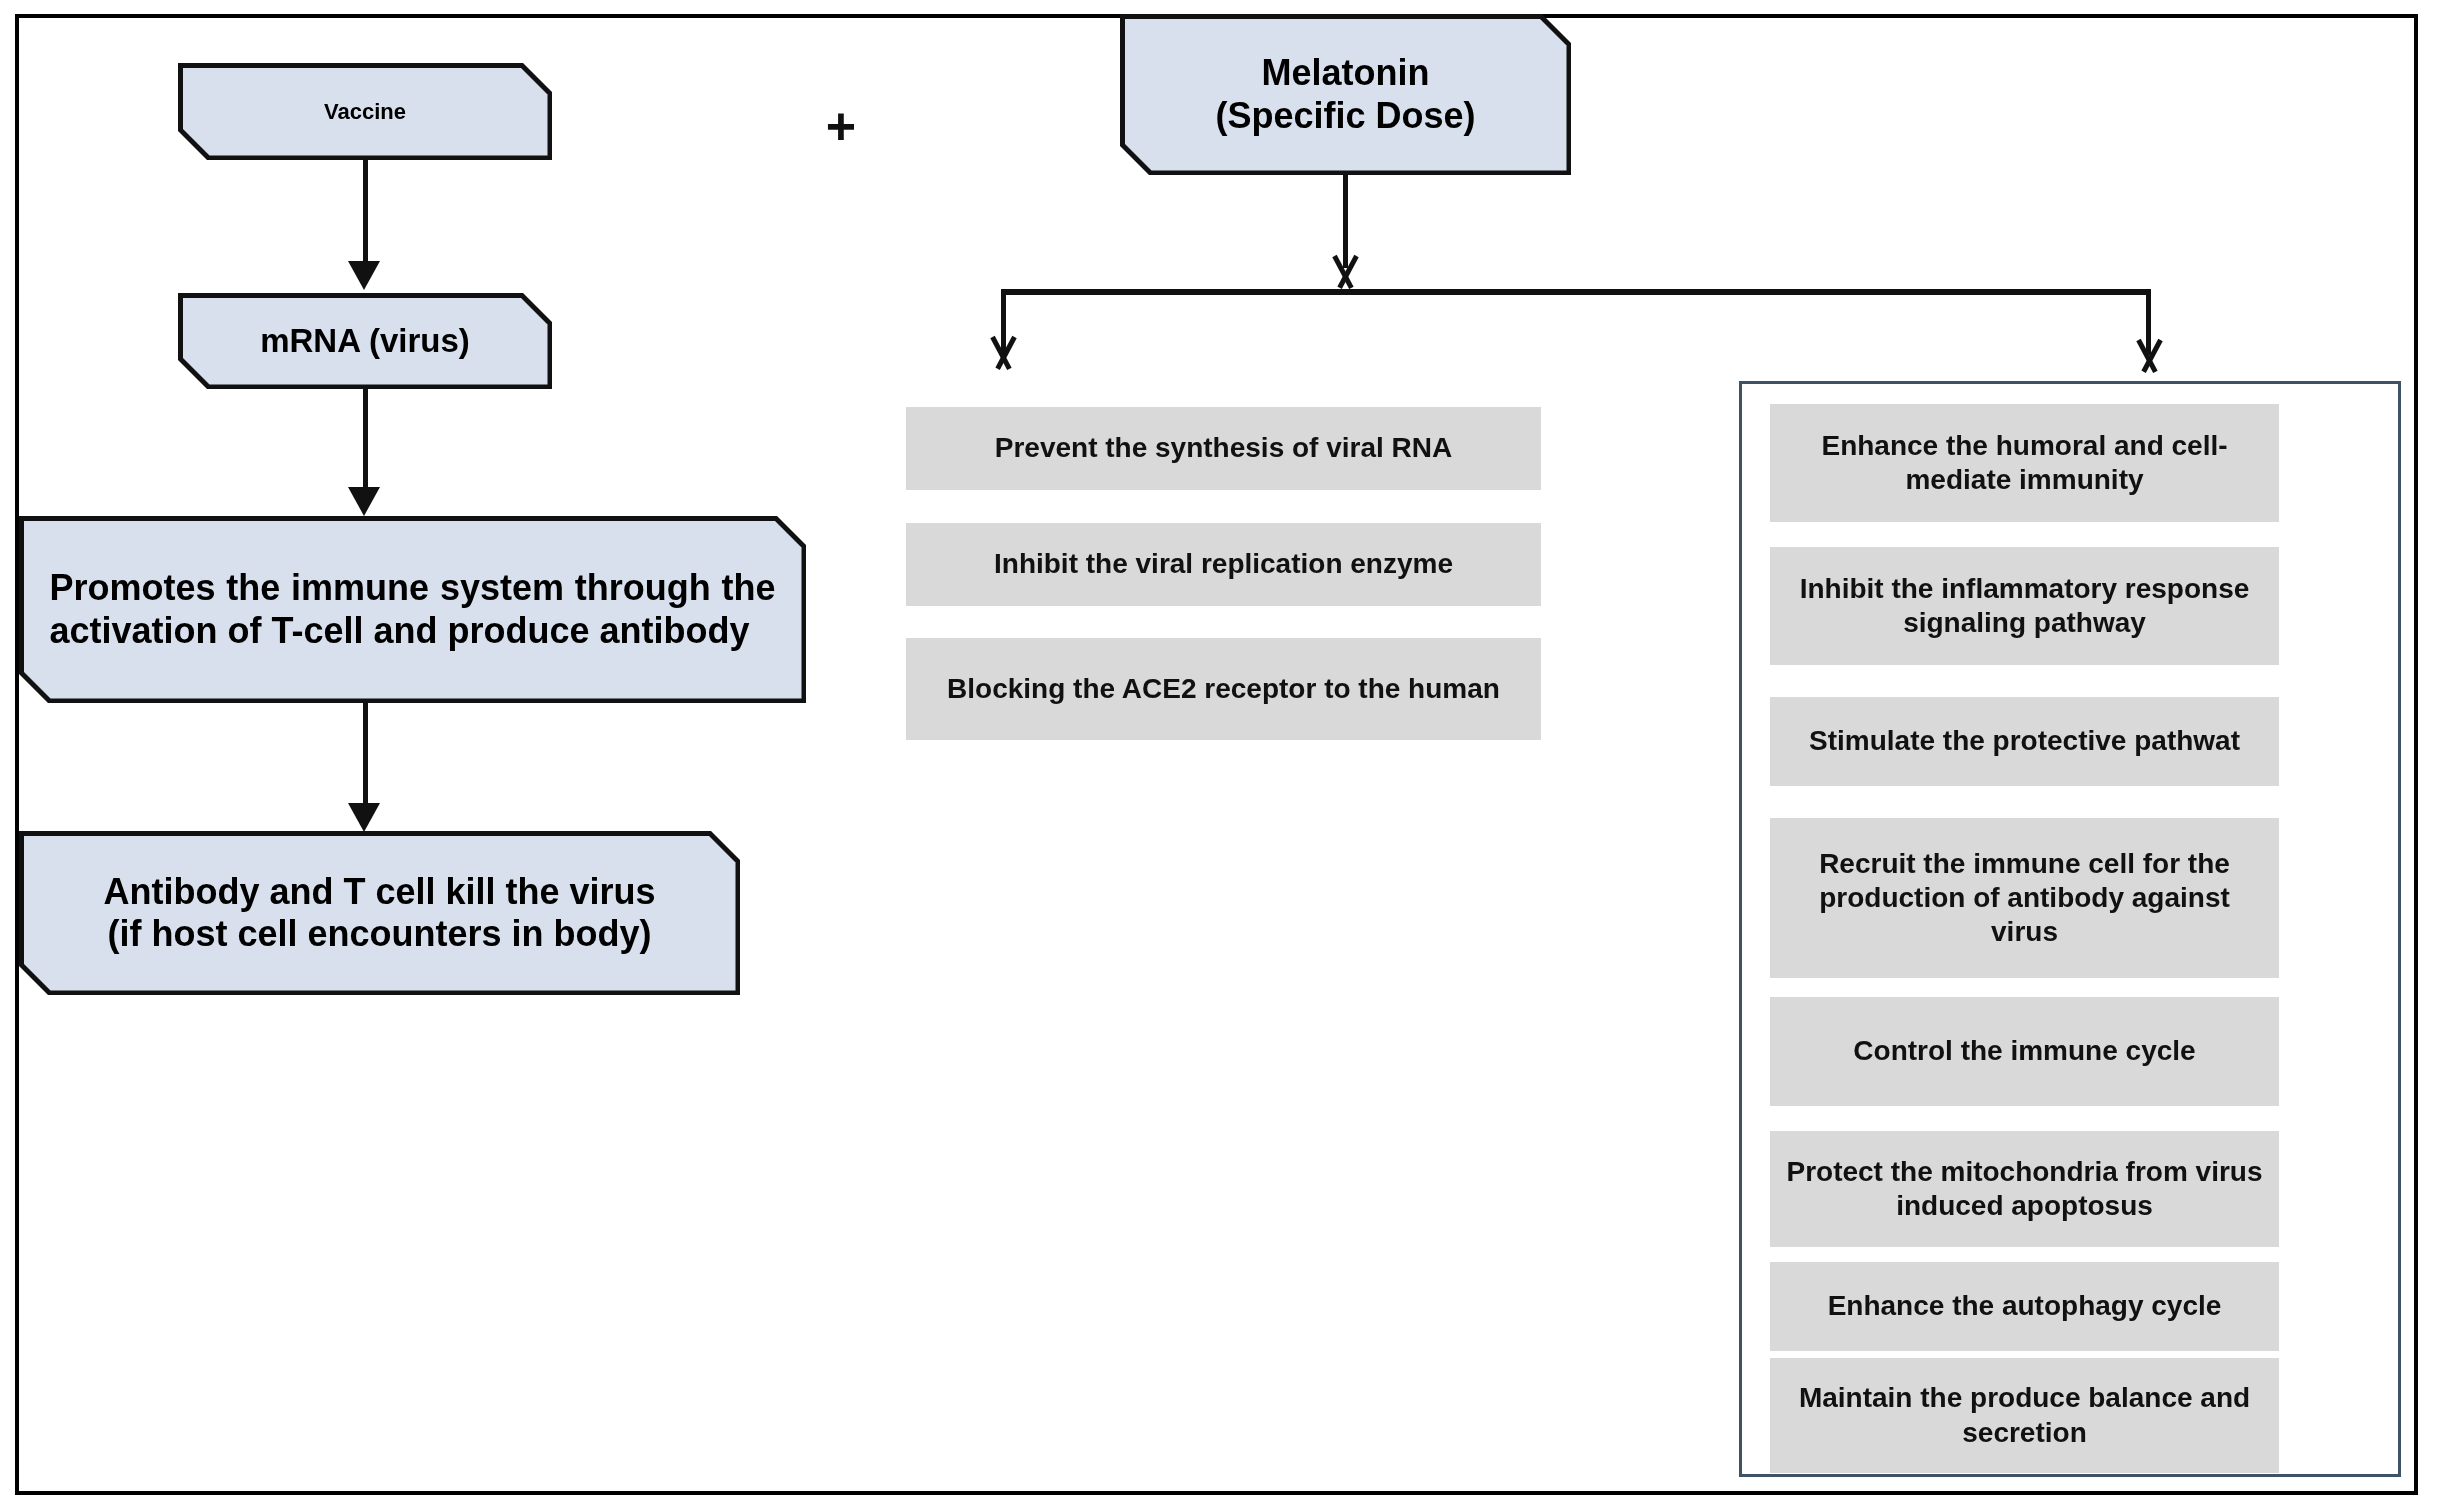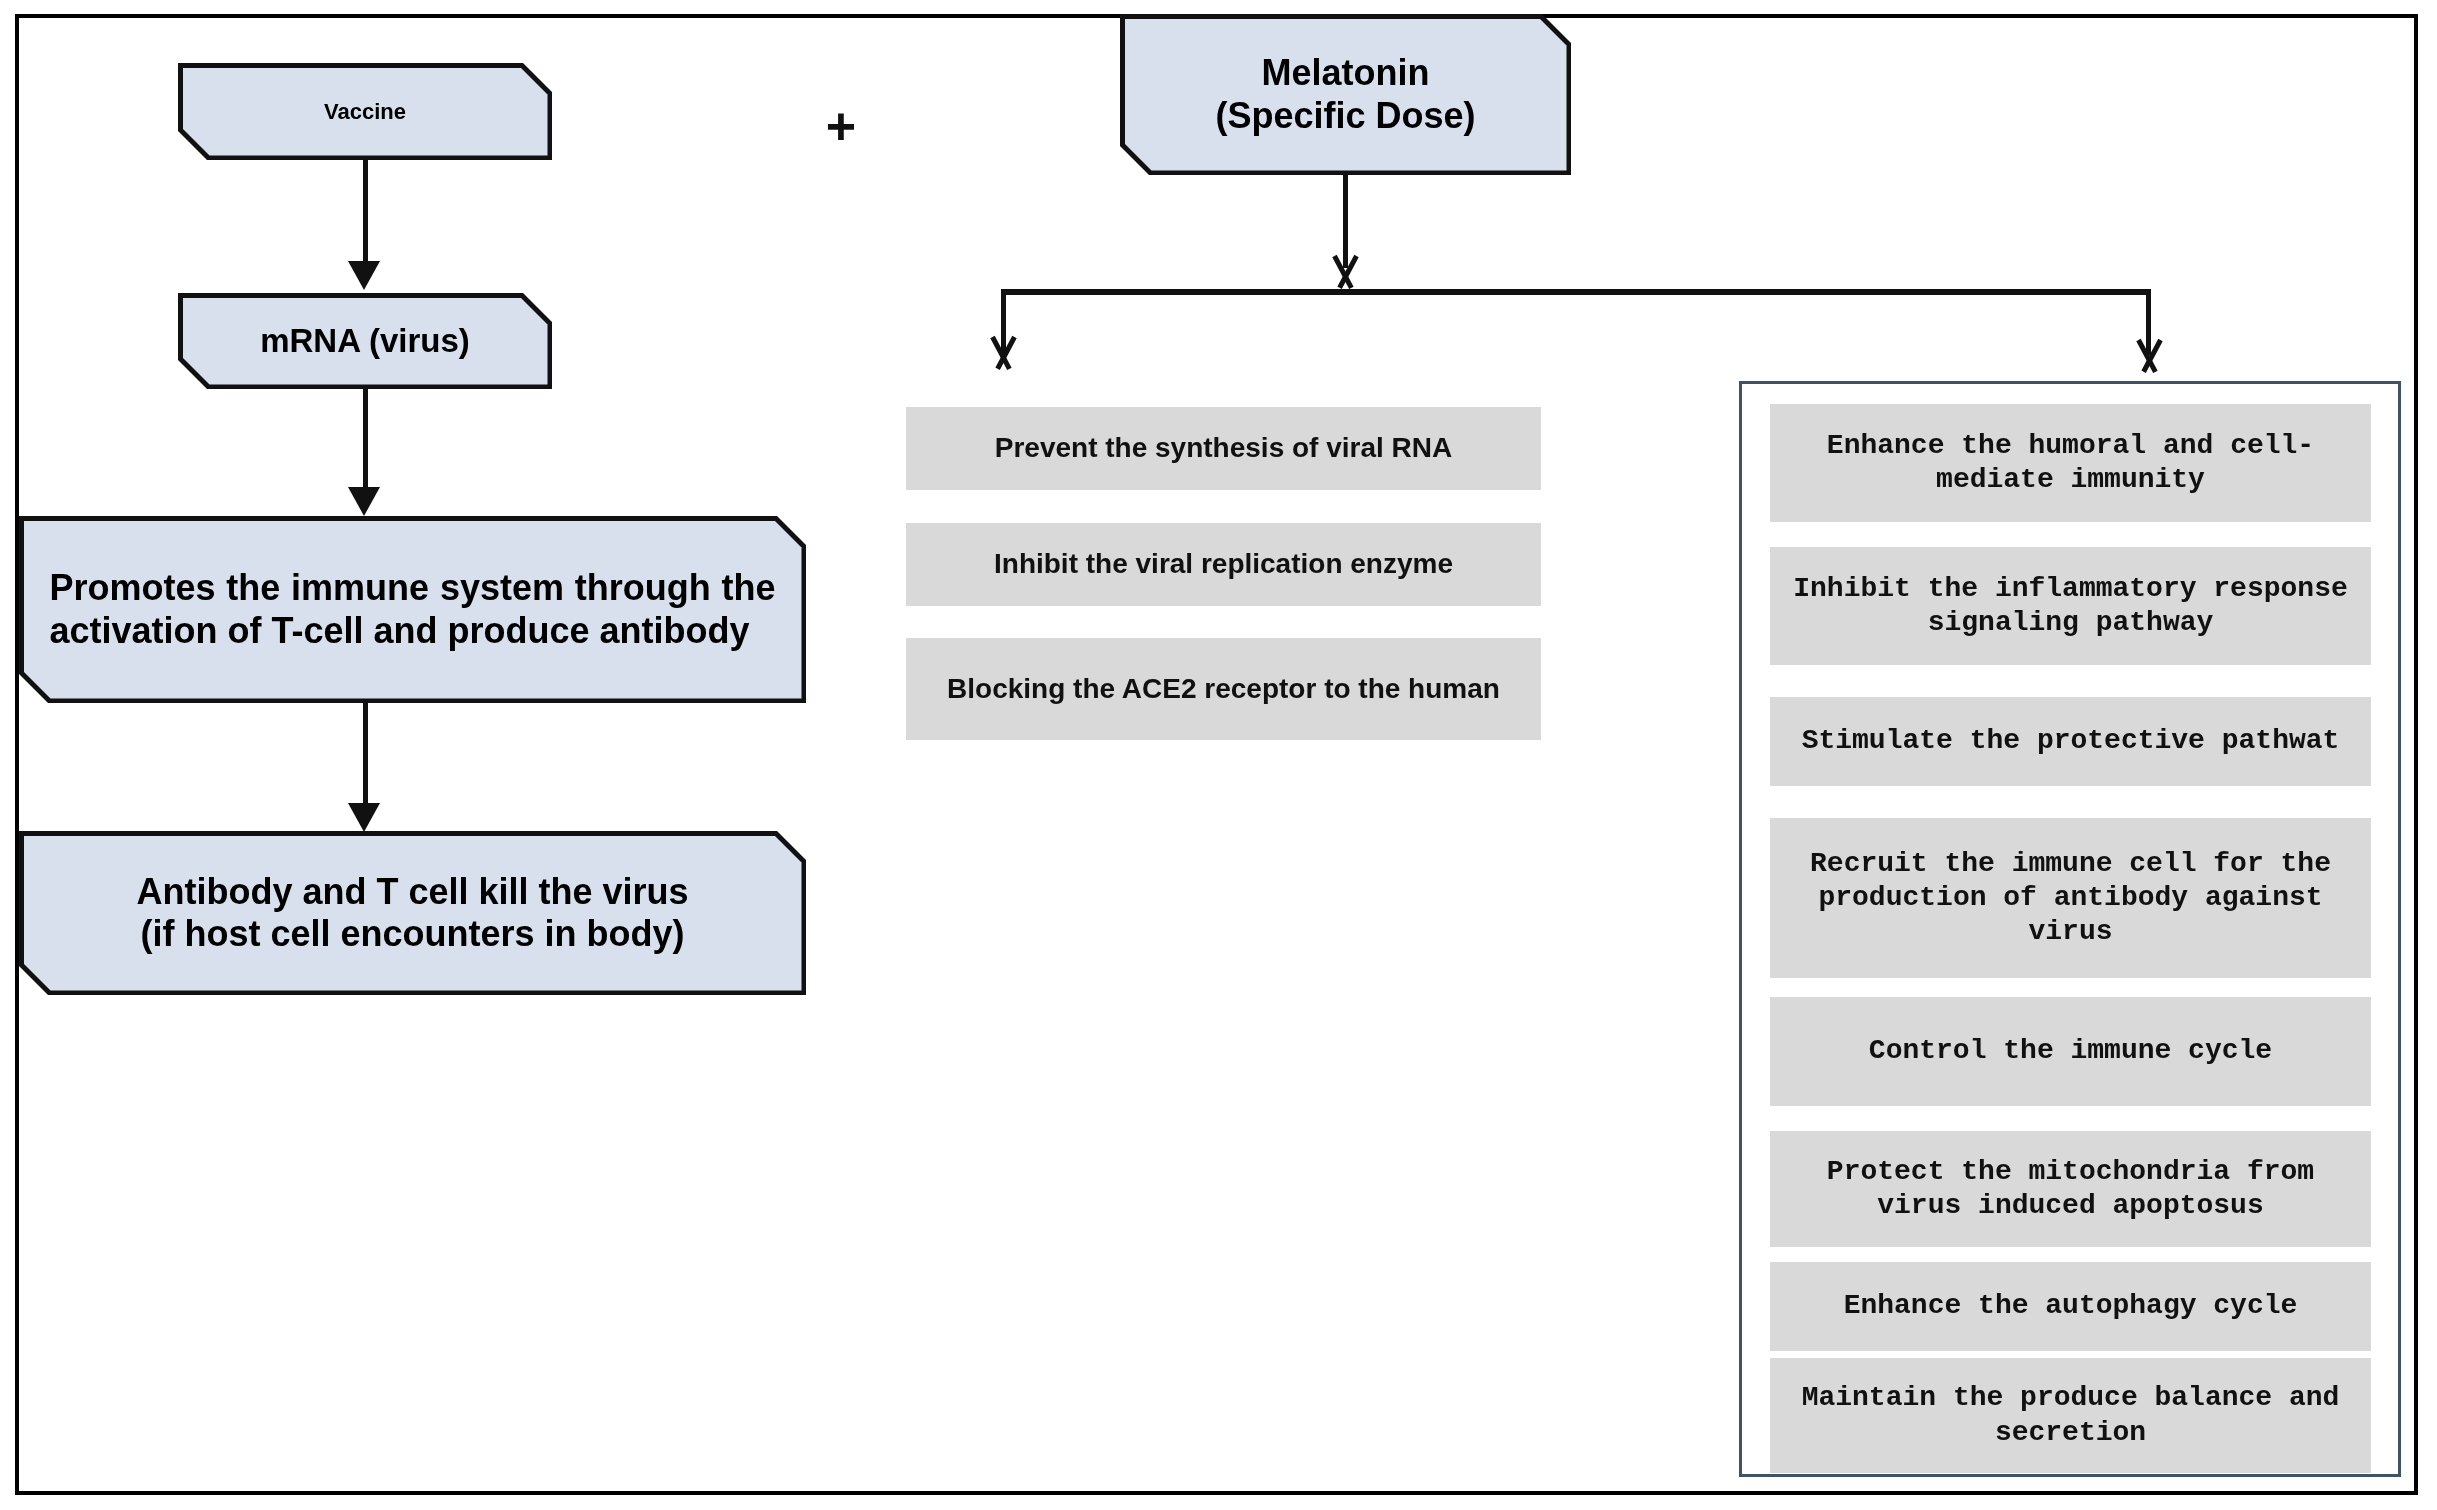--- a/index.html
+++ b/index.html
@@ -66,21 +66,21 @@
   #box-mrna .nb-text { font-size: 33px; text-align: center; }
 
   #box-promotes { left: 19px; top: 516px; width: 787px; height: 187px; background:#111; }
   #box-promotes .nb-text {
     font-size: 36px;
     text-align: justify;
     text-align-last: left;
     padding: 0 26px;
   }
 
-  #box-antibody { left: 19px; top: 831px; width: 787px; height: 164px; background:#111; }
+  #box-antibody { left: 19px; top: 831px; width: 721px; height: 164px; background:#111; }
   #box-antibody .nb-text {
     font-size: 36px;
     text-align: center;
     padding: 0 15.3px;
   }
 
   #box-melatonin { left: 1120px; top: 14px; width: 451px; height: 161px; background:#111; }
   #box-melatonin .nb-text { font-size: 36px; text-align: center; }
 
   
@@ -154,24 +154,23 @@
     left: 1739px;
     top: 381px;
     width: 662px;
     height: 1096px;
     border: 3.2px solid #3e5365;
     background: #ffffff;
     box-sizing: border-box;
   }
   .right-chip {
     left: 1770px;
-    width: 601px;
+    width: 509px;
     font-size: 28px;
     padding: 8px 14px;
-    font-family: Liberation Mono, monospace;
   }
 </style>
 </head>
 <body>
 
 <div id="stage">
 
   <div id="outer-frame"></div>
 
   <div class="notch-box" id="box-vaccine">

